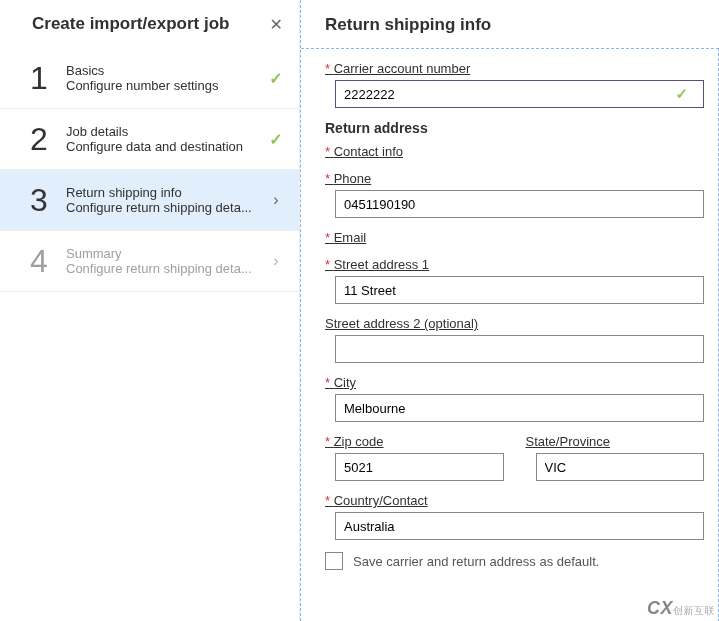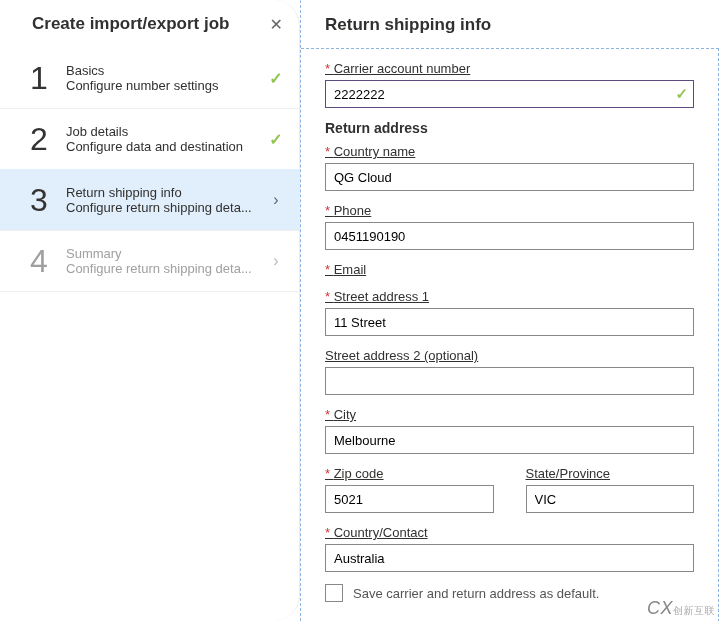--- a/index.html
+++ b/index.html
@@ -11,21 +11,20 @@
     background: #fff;
     width: 719px; height: 621px;
     overflow: hidden;
   }
   .wrap { display: flex; width: 719px; height: 621px; }
   
   .sidebar {
     width: 300px;
     border-right: 1px solid #ededed;
     padding: 0;
-    border-radius: 26px;
   }
   .sidebar-header {
     display: flex;
     align-items: center;
     justify-content: space-between;
     padding: 14px 16px 10px 32px;
   }
   .sidebar-title {
     font-size: 17px;
     font-weight: 600;
@@ -105,20 +104,21 @@
   }
   input[type=text] {
     width: 100%;
     height: 28px;
     border: 1px solid #8a8886;
     padding: 2px 8px;
     font-size: 13px;
     font-family: inherit;
     background: #fff;
     outline: none;
+    margin-left: 10px;
   }
   .carrier-row { position: relative; }
   .carrier-row input {
     border: 1px solid #5b4b7f;
     padding-right: 26px;
   }
   .carrier-row .ok {
     position: absolute;
     right: 6px; top: 50%;
     transform: translateY(-50%);
@@ -144,21 +144,21 @@
     position: absolute;
     right: 4px; bottom: 2px;
     font-size: 10px;
     color: #aaa;
     letter-spacing: 0.5px;
     text-align: right;
     line-height: 1.1;
     pointer-events: none;
   }
   .watermark .big {
-    font-size: 18px; font-weight: 400; color: #888; font-style: italic;
+    font-size: 18px; font-weight: 700; color: #888; font-style: italic;
   }
 </style>
 </head>
 <body>
 
 <div class="wrap">
 
   <div class="sidebar">
     <div class="sidebar-header">
       <div class="sidebar-title">Create import/export job</div>
@@ -214,22 +214,21 @@
         <div class="lbl req">Carrier account number</div>
         <div class="carrier-row">
           <input type="text" value="2222222" style="">
           <span class="ok">✓</span>
         </div>
       </div>
 
       <div class="section-h">Return address</div>
 
       <div class="fld">
-        <div class="lbl req">Country name</div>
-        <input type="text" value="QG Cloud" style="">
+        <div class="lbl req">Contact info</div>
       </div>
 
       <div class="fld">
         <div class="lbl req">Phone</div>
         <input type="text" value="0451190190" style="">
       </div>
 
       <div class="fld">
         <div class="lbl req">Email</div>
       </div>

